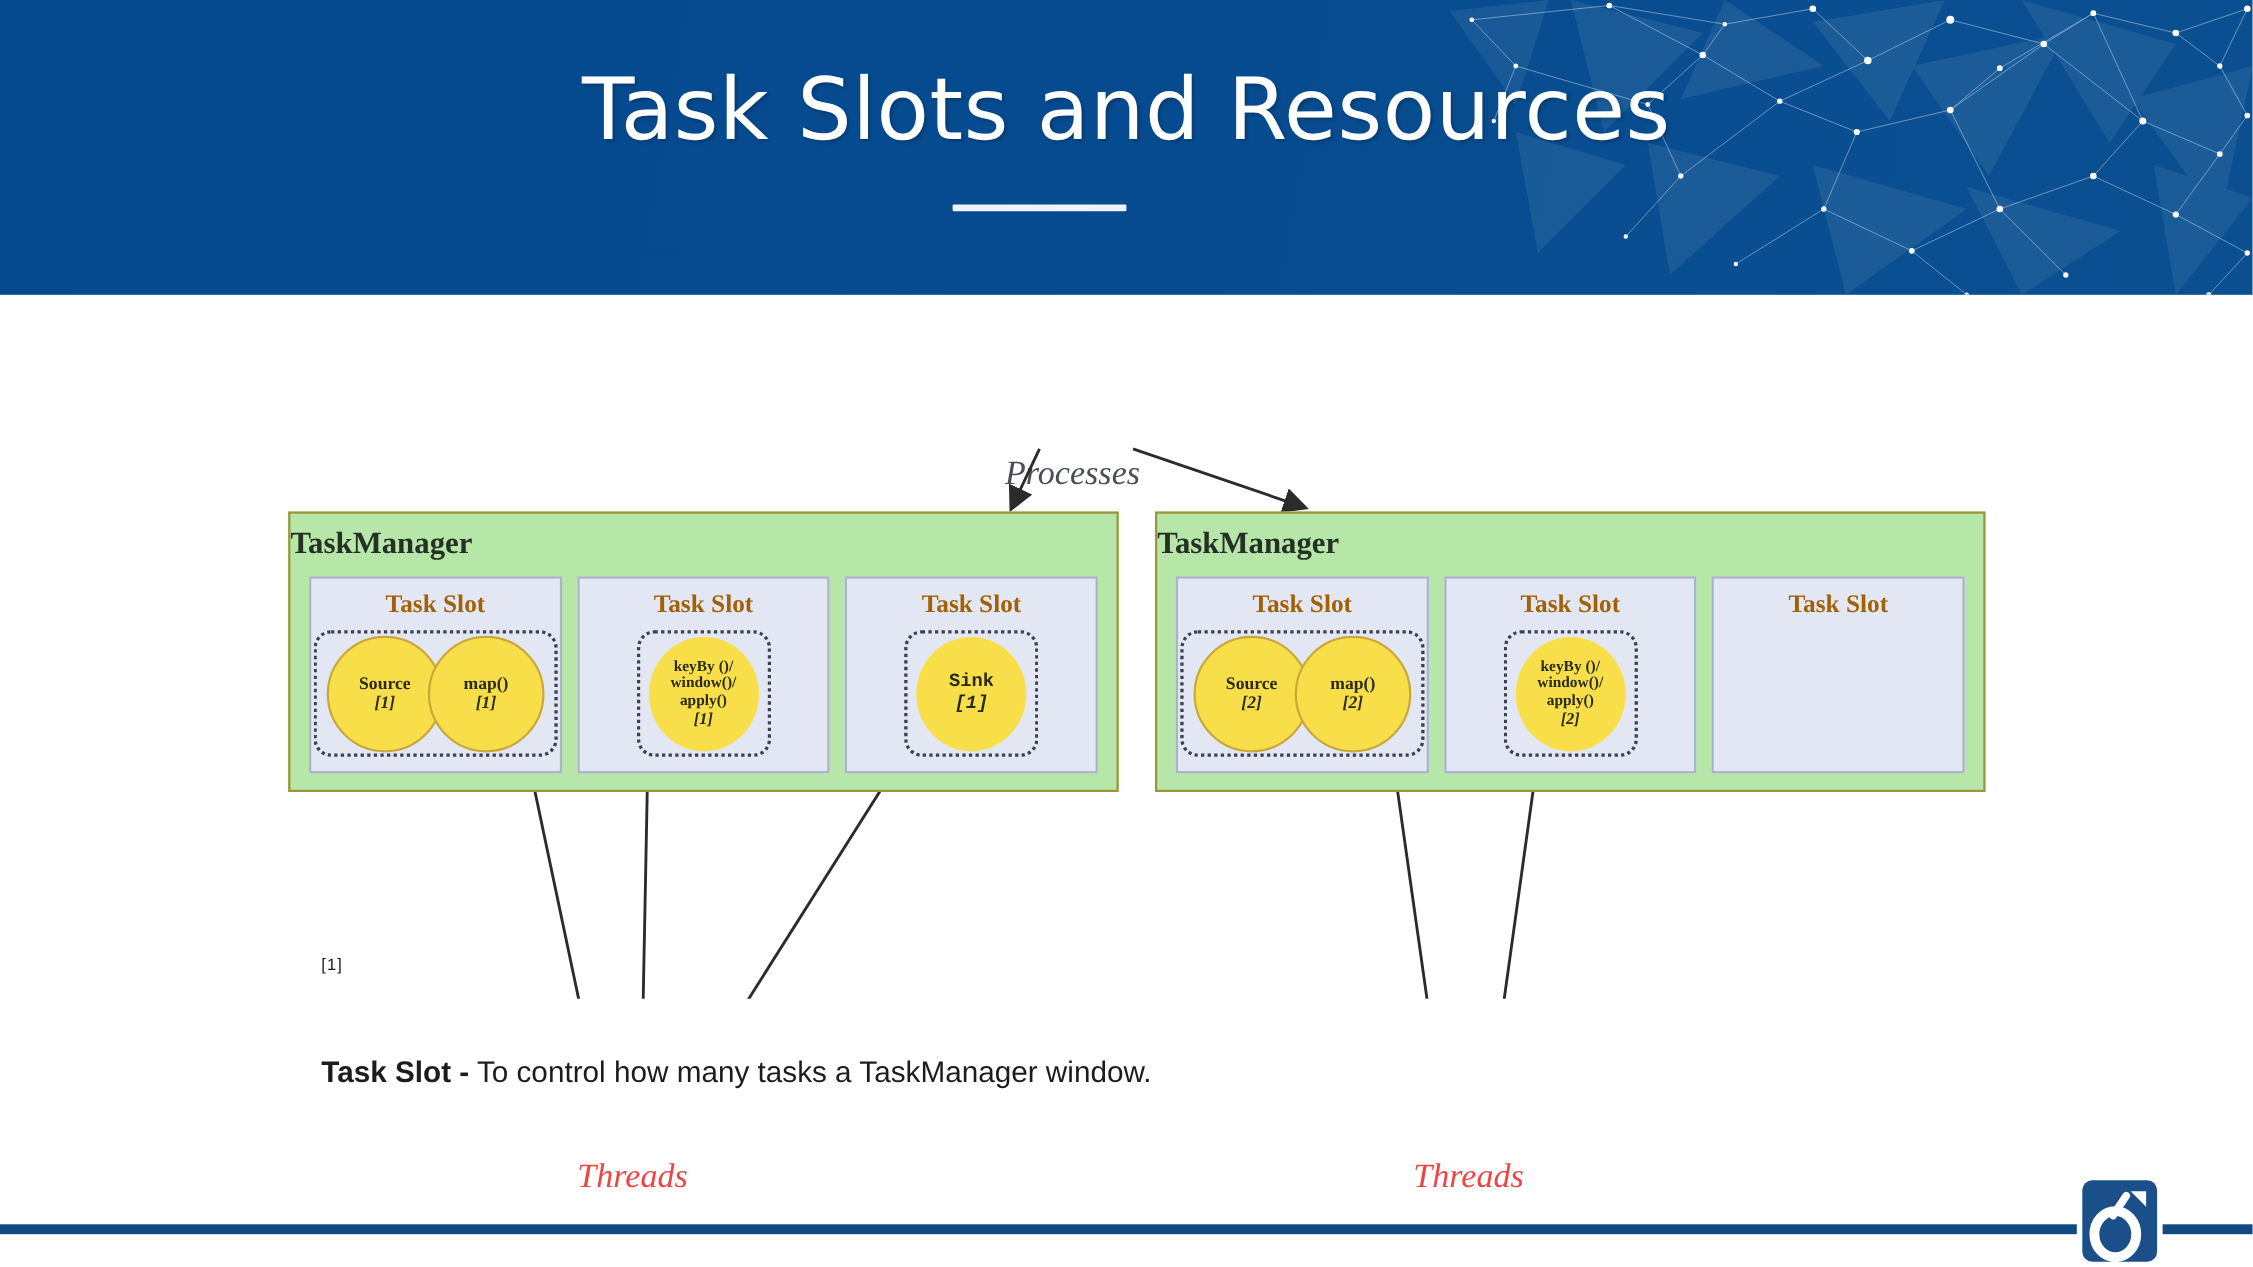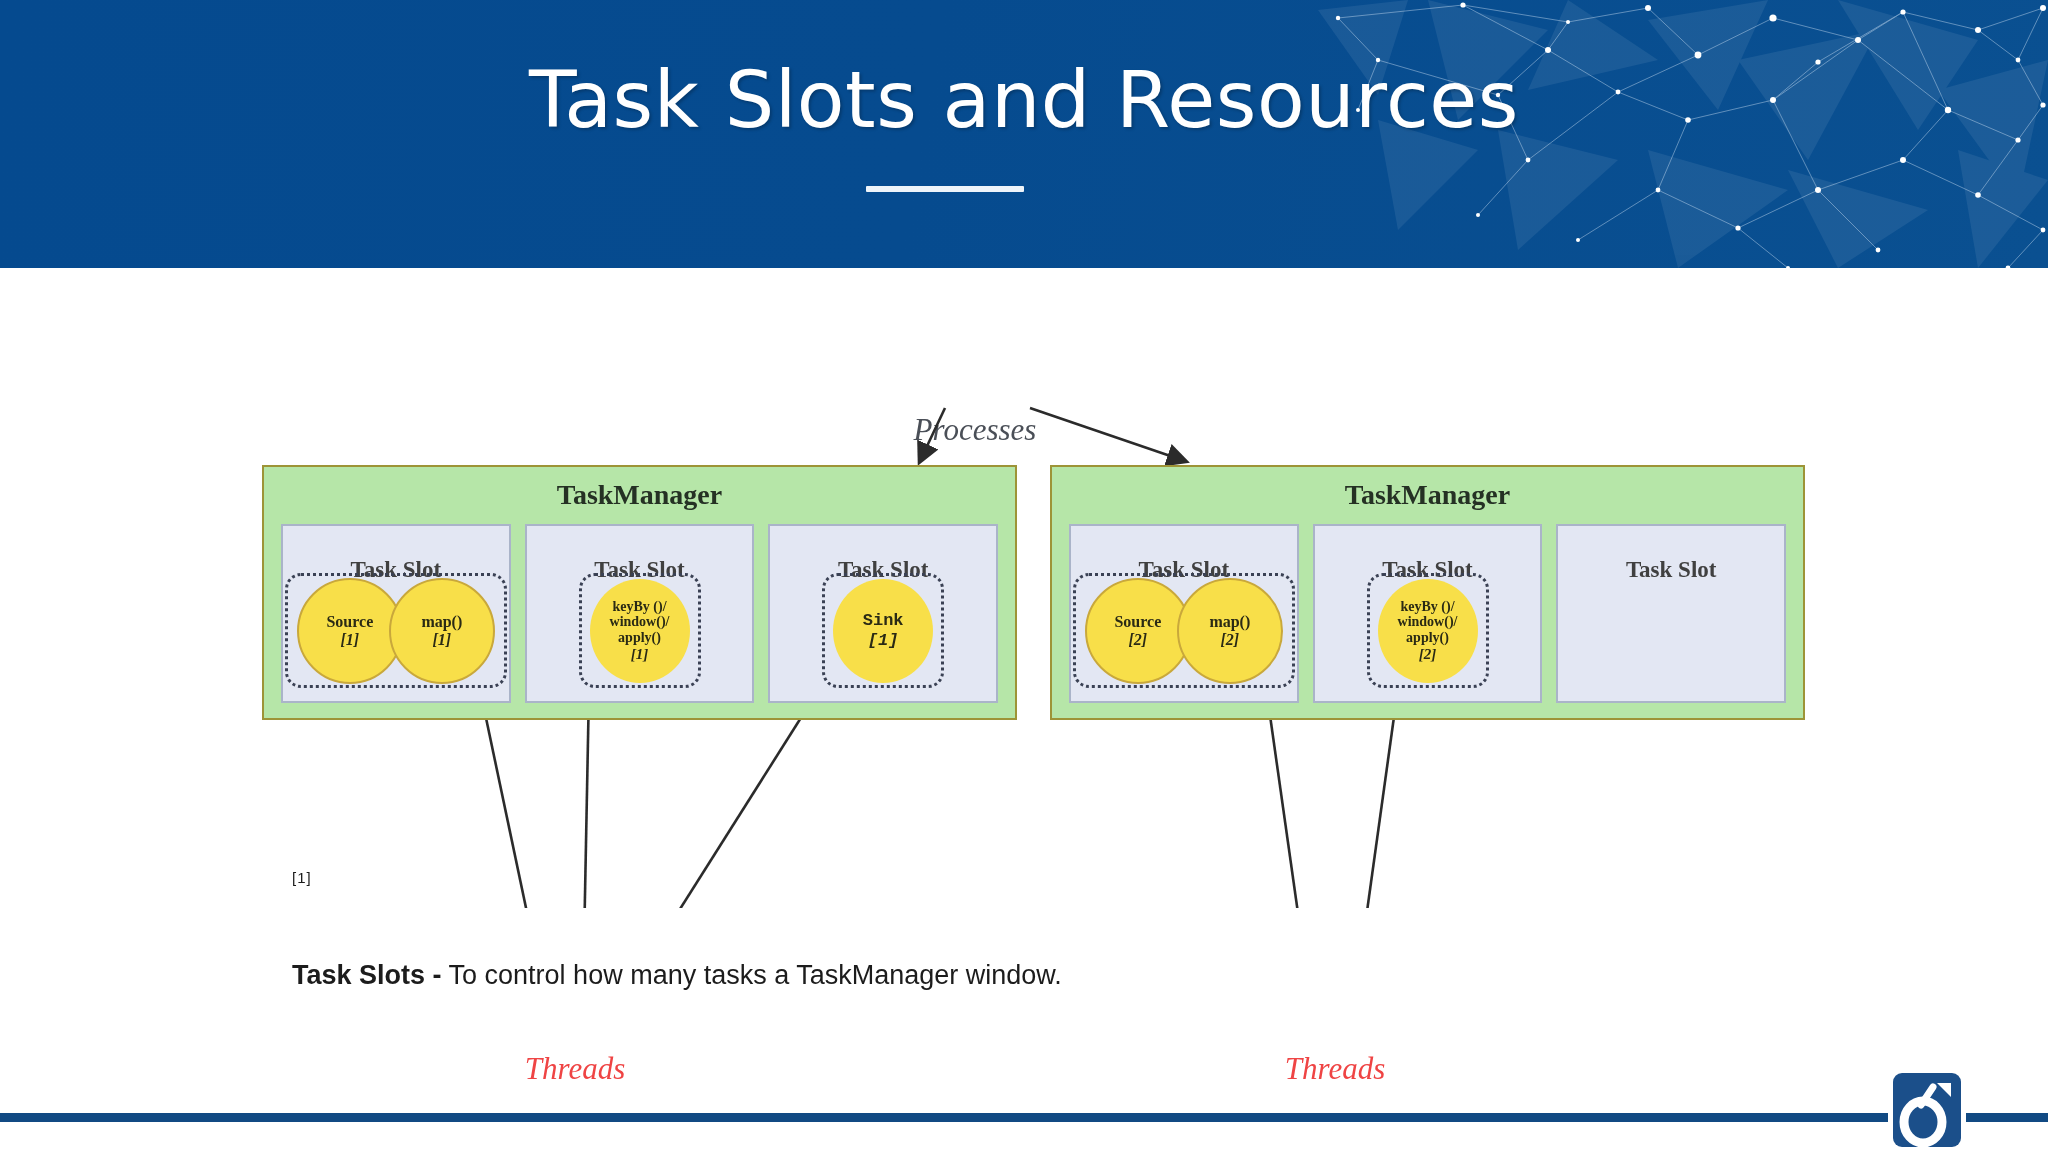--- a/index.html
+++ b/index.html
@@ -108,21 +108,20 @@
     border: 2px solid #9d9437;
     box-sizing: border-box;
   }
   .tm-left  { left: 262px; width: 755px; }
   .tm-right { left: 1050px; width: 755px; }
 
   .tm-title {
     position: absolute;
     left: 0; top: 12px;
     width: 100%;
-    text-align: center;
     font-family: "Liberation Serif", serif;
     font-size: 28px;
     font-weight: 700;
     color: #253124;
   }
 
   .slots {
     position: absolute;
     left: 17px;
     top: 57px;
@@ -139,22 +138,21 @@
     box-sizing: border-box;
   }
   .slot-title {
     position: absolute;
     left: 0; top: 10px;
     width: 100%;
     text-align: center;
     font-family: "Liberation Serif", serif;
     font-size: 23px;
     font-weight: 700;
-    color: #404040;
-    margin-top: 21px;
+    color: #a16207;
   }
   .chain {
     position: absolute;
     left: 50%;
     top: 47px;
     transform: translateX(-50%);
     border: 3px dotted #3a4154;
     border-radius: 16px;
     box-sizing: border-box;
     display: flex;
@@ -426,21 +424,21 @@
       </div>
     </div>
 
     <div class="threads-label threads-left">Threads</div>
     <div class="threads-label threads-right">Threads</div>
   </div>
 
   <div class="citation">[1]</div>
 
   <div class="caption">
-    <b>Task Slots -</b><span> To control how many tasks a TaskManager window.</span>
+    <b>Task Slot -</b><span> To control how many tasks a TaskManager window.</span>
   </div>
 
   <div class="footer-line"></div>
 
   <div class="logo">
     <div class="logo-inner">
       <svg viewBox="0 0 72 78" width="72" height="78">
         <rect x="2" y="2" width="68" height="74" rx="9" ry="9" fill="#1b4f8a"></rect>
         <path d="M46 12 L60 12 L60 26 Z" fill="#ffffff"></path>
         <path d="M42 16 L30 34" stroke="#ffffff" stroke-width="7" stroke-linecap="round"></path>

